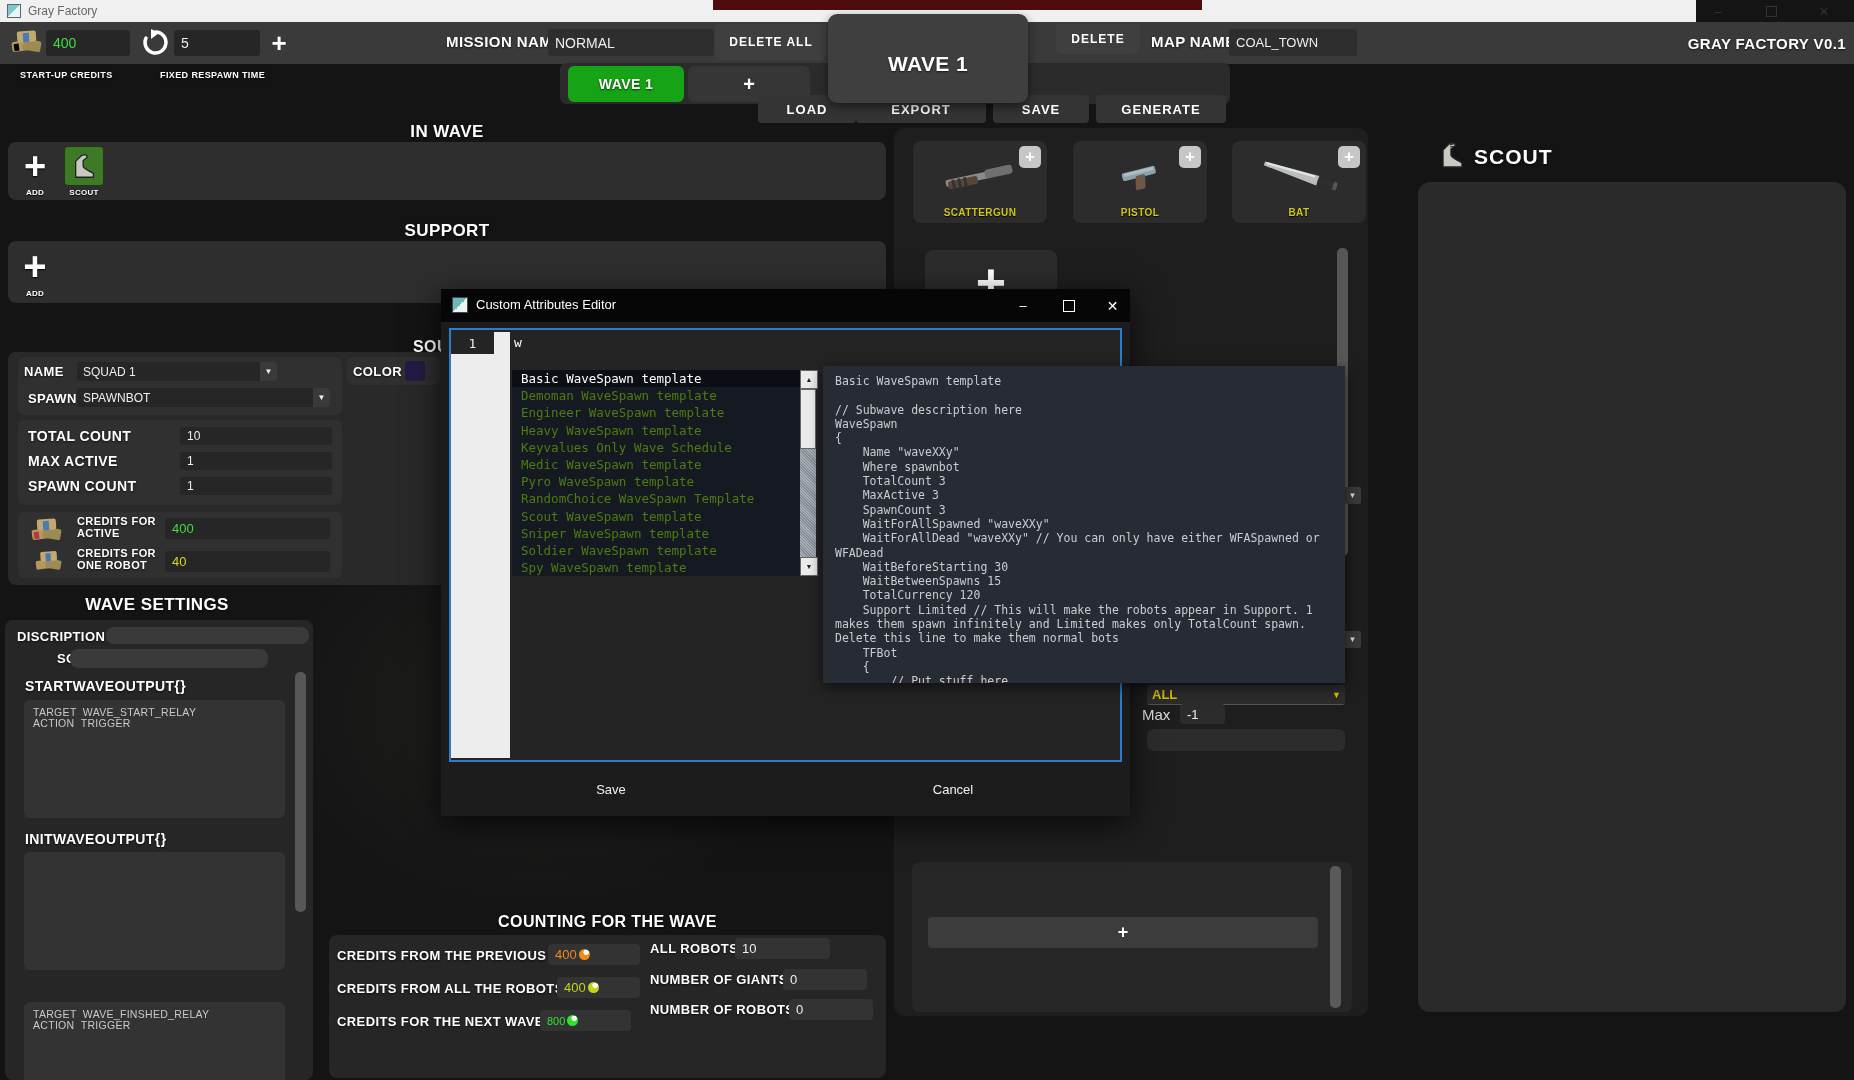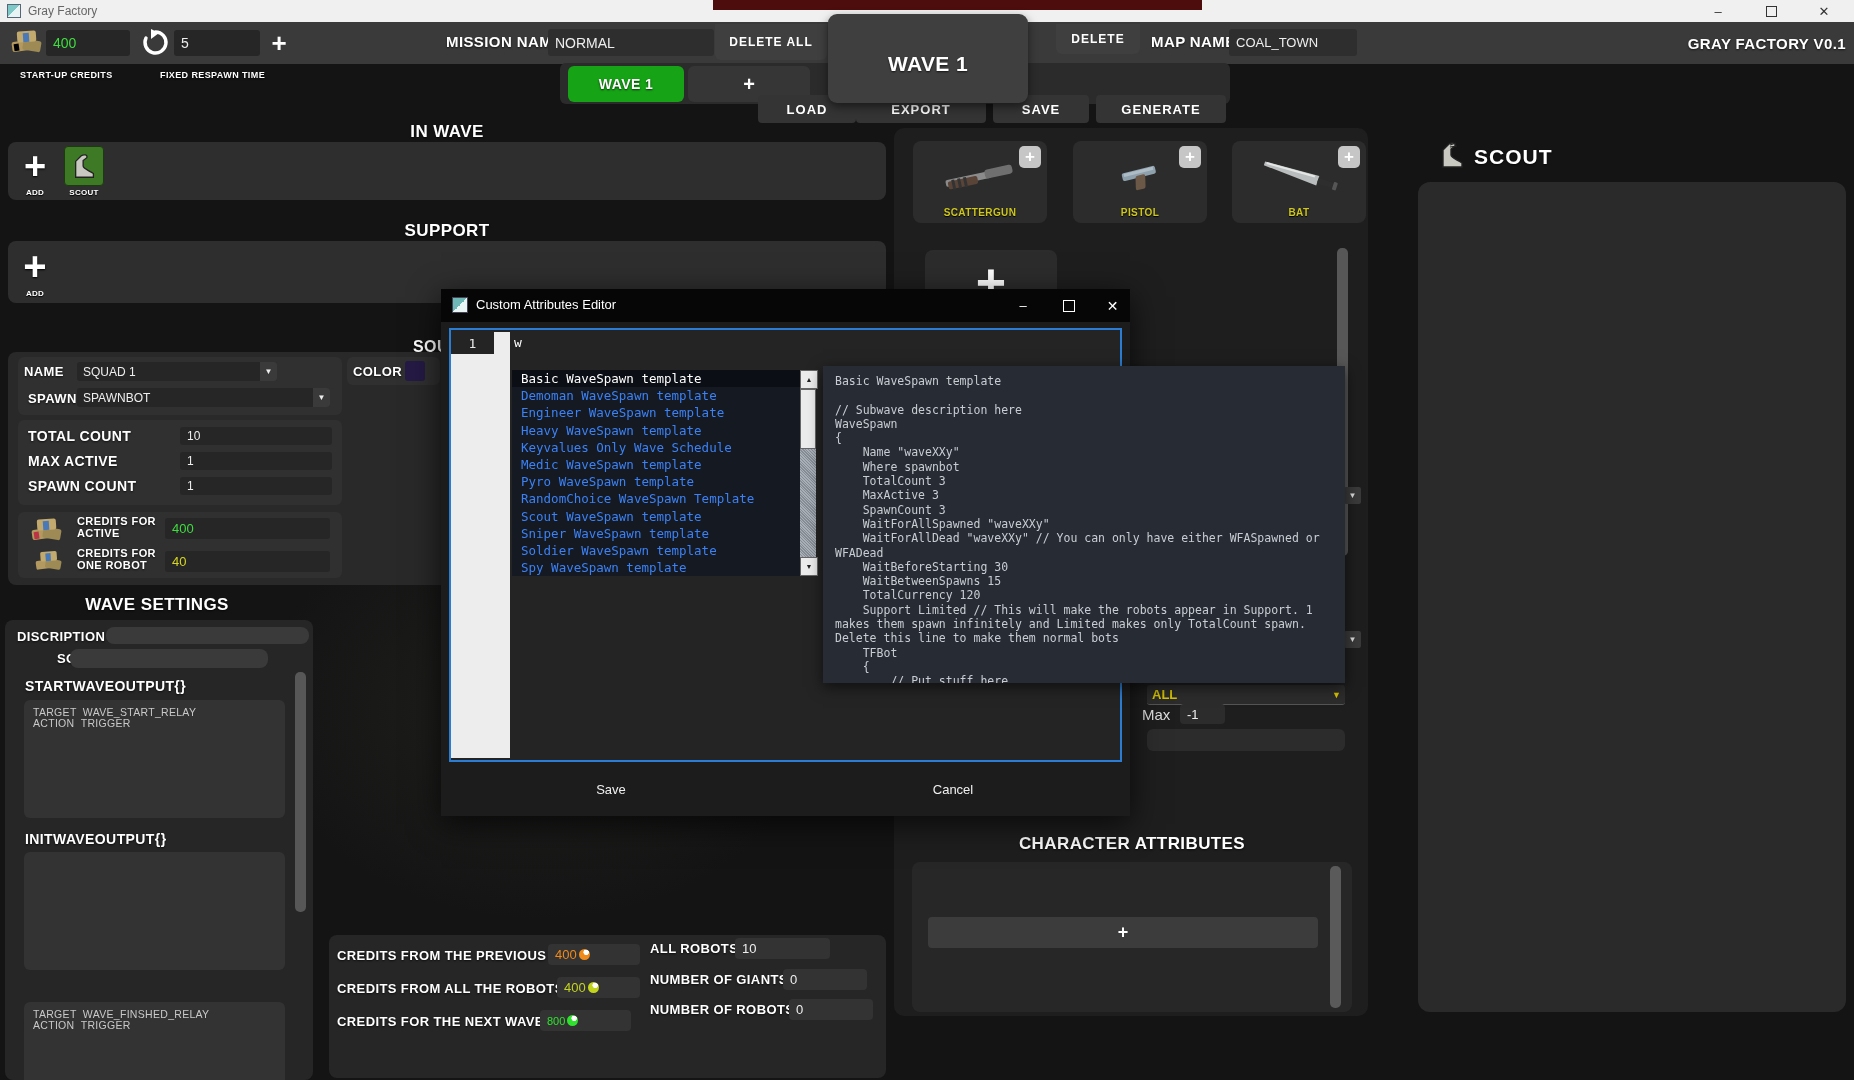--- a/index.html
+++ b/index.html
@@ -12,36 +12,36 @@
   .inp{background:#262626;border-radius:3px;color:#eee;display:flex;align-items:center;padding:0 7px;font-size:12px;}
   .btn{background:#343434;border-radius:4px;color:#fff;font-weight:700;letter-spacing:1px;font-size:13px;cursor:pointer;}
   .tilelabel{font-size:8px;font-weight:700;text-align:center;letter-spacing:.3px;text-shadow:0 1px 1px #000;}
   .mono{font-family:"DejaVu Sans Mono",monospace;}
   .chev{font-size:8px;color:#ddd;background:#3a3a3a;border-radius:2px;}
   .coin{display:inline-block;width:11px;height:11px;border-radius:50%;margin-left:2px;vertical-align:-1px;}
   .outbox{background:#333;border-radius:6px;color:#c9c9c9;}
   .outtxt{font-size:10.5px;letter-spacing:.3px;white-space:pre;line-height:11px;padding:7px 0 0 9px;font-family:"Liberation Sans",sans-serif;}
   .sbthumb{background:#575757;border-radius:5px;}
   .titlebtn{font-size:13px;color:#333;}
-  .sugg{height:17.2px;line-height:17.2px;padding-left:9px;font-size:12.5px;color:#3b82f6;white-space:pre;cursor:pointer;}
+  .sugg{height:17.2px;line-height:17.2px;padding-left:9px;font-size:12.5px;color:#4d7c0f;white-space:pre;cursor:pointer;}
   .sugg.sel{background:#0b0e15;color:#fff;}
   .plusbtn{background:#c6c6c6;border-radius:5px;color:#fff;font-weight:700;font-size:17px;cursor:pointer;}
   .weapname{position:absolute;left:0;right:0;bottom:5px;text-align:center;font-size:10px;font-weight:700;color:#cfc71c;letter-spacing:.4px;text-shadow:0 1px 1px #000;}
   .ddown{background:#262626;border-radius:3px;display:flex;align-items:center;font-size:12px;color:#eee;}
   .ddbtn{margin-left:auto;width:17px;align-self:stretch;display:flex;align-items:center;justify-content:center;background:#3a3a3a;border-radius:0 3px 3px 0;font-size:8px;}
   .preview-pre{margin:0;padding:8px 12px;font-size:11.5px;line-height:14.3px;color:#c9cdd3;white-space:pre;overflow:hidden;}
 </style>
 </head>
 <body>
 
 <div class="screen">
 
   <div class="a" style="left:260px;top:500px;width:560px;height:420px;background:radial-gradient(closest-side,rgba(90,88,78,.18),rgba(0,0,0,0));"></div>
 
-  <div class="a" style="left:0;top:0;width:1854px;height:22px;background:#f0f0f0;">
+  <div class="a" style="left:0;top:0;width:1696px;height:22px;background:#f0f0f0;">
     <div class="a" style="left:7px;top:4px;width:14px;height:14px;background:linear-gradient(135deg,#7ec8c8 50%,#e8f4f4 50%);border:1px solid #567;"></div>
     <div class="a" style="left:28px;top:4px;font-size:12px;color:#666;">Gray Factory</div>
     <div class="a" style="left:713px;top:0;width:489px;height:10px;background:#4d0d0d;"></div>
     <div class="a ctr titlebtn" style="left:1695px;top:0;width:46px;height:22px;">–</div>
     <div class="a ctr" style="left:1748px;top:0;width:46px;height:22px;">
         <span style="display:inline-block;width:9px;height:9px;border:1px solid #333;"></span>
       </div>
     <div class="a ctr titlebtn" style="left:1801px;top:0;width:46px;height:22px;">✕</div>
   </div>
 
@@ -145,21 +145,20 @@
   <div class="a" style="left:1147px;top:685px;width:198px;height:20px;background:#2c2c2c;border-radius:3px;border-bottom:1px solid #555;">
     <span style="position:absolute;left:5px;top:2px;font-size:13px;font-weight:700;color:#d8c400;">ALL</span>
     <span style="position:absolute;right:4px;top:5px;font-size:9px;color:#d8c400;">▼</span>
   </div>
   <div class="a" style="left:1142px;top:706px;font-size:15px;color:#ddd;">Max</div>
   <div class="a inp" style="left:1180px;top:704px;width:45px;height:20px;background:#2c2c2c;border-radius:4px;">
     <span style="font-size:13px;">-1</span>
   </div>
   <div class="a" style="left:1147px;top:729px;width:198px;height:22px;background:#2c2c2c;border-radius:6px;"></div>
 
-  <div class="a ctr tf" style="left:912px;top:834px;width:440px;height:20px;font-size:17px;">CHARACTER ATTRIBUTES</div>
   <div class="a" style="left:912px;top:862px;width:440px;height:150px;background:#272727;border-radius:8px;"></div>
   <div class="a ctr" style="left:928px;top:917px;width:390px;height:31px;background:#3c3c3c;border-radius:4px;font-size:18px;font-weight:700;">+</div>
   <div class="a sbthumb" style="left:1330px;top:866px;width:11px;height:142px;background:#5a5a5a;"></div>
 
   <svg class="a" style="left:1438px;top:141px;" width="30" height="30" viewBox="0 0 30 30">
     <path d="M11 3 C14 1 18 2 17 5 L13 8 L13 14 C13 17 20 19 24 22 L24 26 L5 26 L5 9 Z" fill="#c9c9c2" stroke="#222" stroke-width="1.4"></path>
     <path d="M12 4 L18 2 M12 6 L19 5" stroke="#222" stroke-width="1.2"></path>
   </svg>
   <div class="a tf" style="left:1474px;top:145px;font-size:21px;letter-spacing:1px;">SCOUT</div>
   <div class="a" style="left:1418px;top:182px;width:428px;height:830px;background:#2a2a2a;border-radius:12px;"></div>
@@ -248,20 +247,21 @@
   </div>
   <div class="a tf" style="left:25px;top:831px;font-size:14px;">INITWAVEOUTPUT{}</div>
   <div class="a outbox" style="left:24px;top:852px;width:261px;height:118px;"></div>
   <div class="a tf" style="left:25px;top:980px;font-size:14px;margin-top:36px;">DONEOUTPUT{}</div>
   <div class="a outbox" style="left:24px;top:1002px;width:261px;height:78px;border-radius:6px 6px 0 0;">
     <div class="outtxt">TARGET  WAVE_FINSHED_RELAY
 ACTION  TRIGGER</div>
   </div>
   <div class="a sbthumb" style="left:295px;top:672px;width:11px;height:240px;"></div>
 
+  <div class="a ctr tf" style="left:329px;top:913px;width:557px;height:18px;font-size:16px;">COUNTING FOR THE WAVE</div>
   <div class="a" style="left:329px;top:935px;width:557px;height:143px;background:#262626;border-radius:8px;"></div>
 
   <div class="a tf" style="left:337px;top:948px;font-size:13px;">CREDITS FROM THE PREVIOUS WAVE</div>
   <div class="a inp" style="left:548px;top:944px;width:92px;height:21px;background:#333;border-radius:4px;">
     <span style="color:#ef8a1c;font-size:13px;">400</span>
     <span class="coin" style="background:radial-gradient(circle at 65% 30%,#fff 0 2.5px,#ef8a1c 3px);"></span>
   </div>
   <div class="a tf" style="left:337px;top:981px;font-size:13px;">CREDITS FROM ALL THE ROBOTS</div>
   <div class="a inp" style="left:557px;top:977px;width:83px;height:21px;background:#333;border-radius:4px;">
     <span style="color:#c3d41d;font-size:13px;">400</span>

